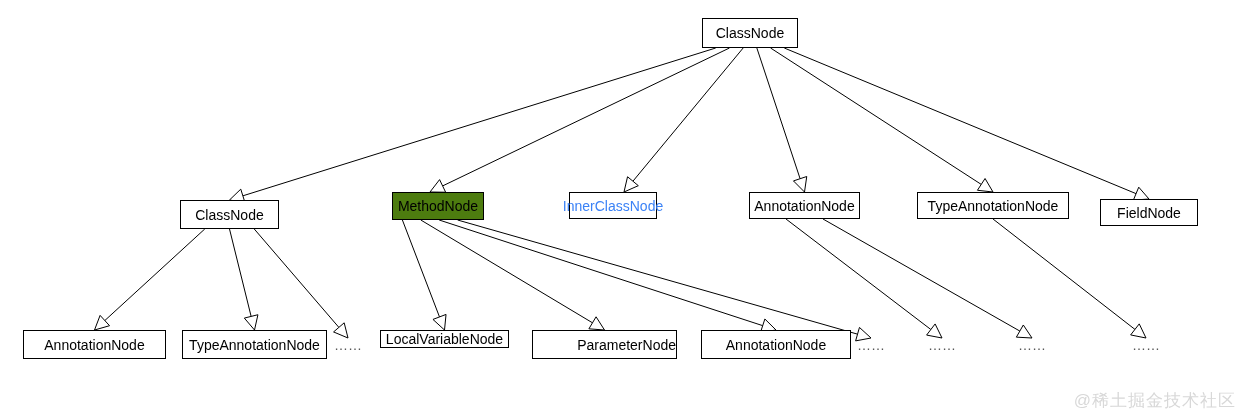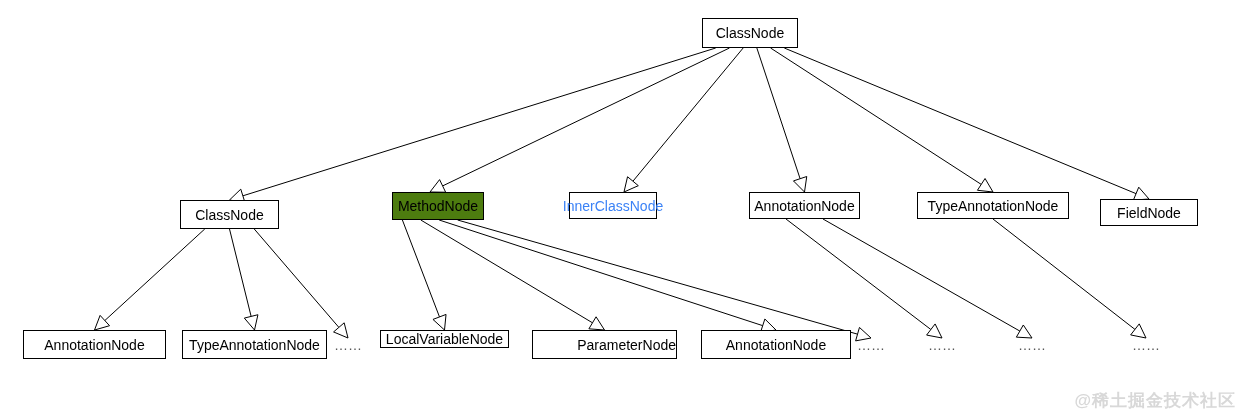--- a/index.html
+++ b/index.html
@@ -48,21 +48,20 @@
   #watermark {
     position: absolute;
     right: 14px;
     bottom: 8px;
     color: #d8d8d8;
     font-size: 17px;
     letter-spacing: 1px;
     white-space: nowrap;
     z-index: 4;
     user-select: none;
-    font-weight: bold;
   }
 </style>
 </head>
 <body>
 
 <div id="canvas">
 
   <svg id="edges" viewBox="0 0 1250 420" width="1250" height="420" xmlns="http://www.w3.org/2000/svg">
       <line x1="715.7142857142857" y1="48" x2="242.8622655345234" y2="195.8226970680967" stroke="#000000" stroke-width="1"></line>
       <polygon points="229.5,200 240.77361406857176,189.141564300835 244.95091700047504,202.50382983535837" fill="#ffffff" stroke="#000000" stroke-width="1"></polygon>

